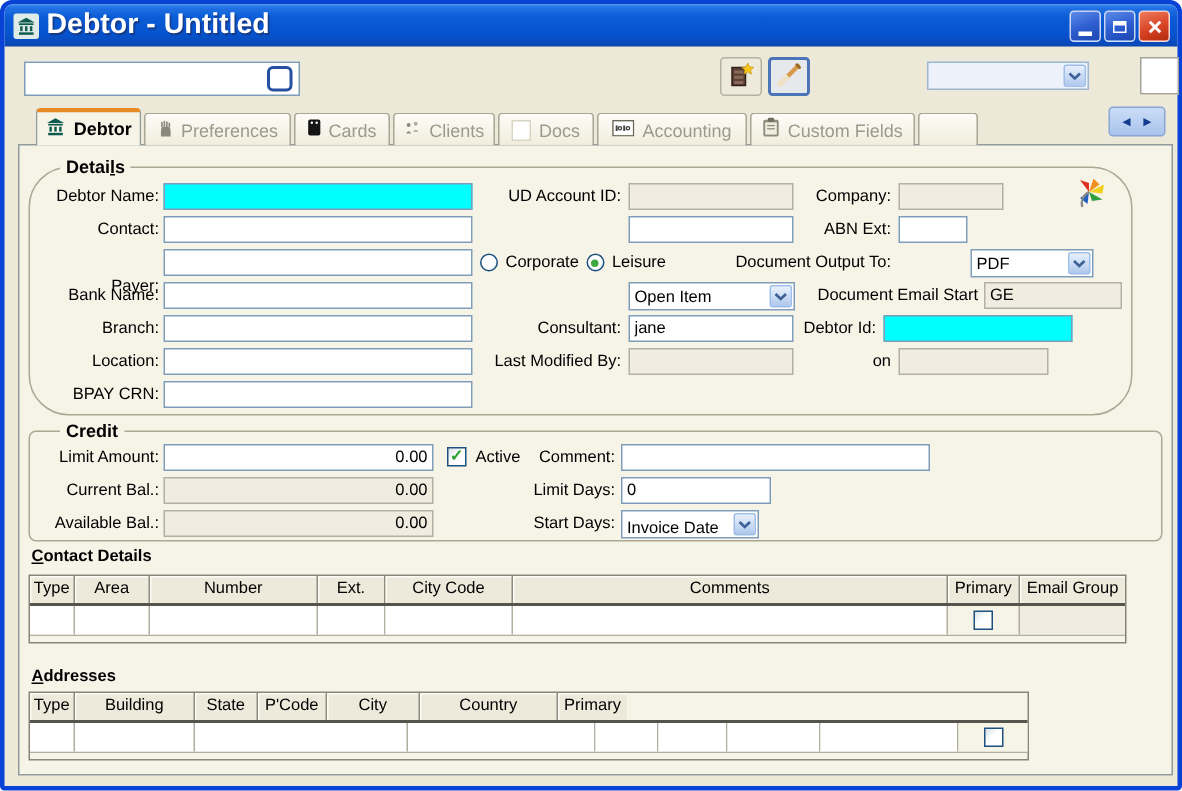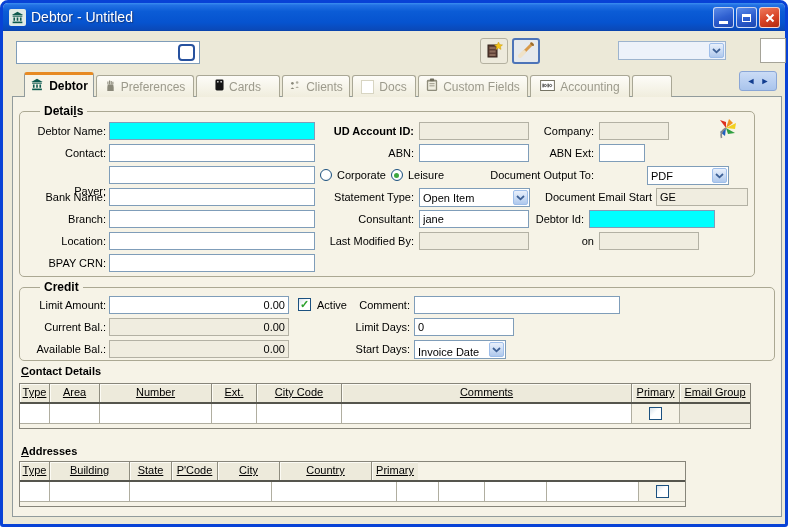--- a/index.html
+++ b/index.html
@@ -3,21 +3,21 @@
 <meta charset="utf-8">
 <style>
   html,body{margin:0;padding:0;width:788px;height:527px;overflow:hidden;
     font-family:"Liberation Sans",sans-serif;font-size:11px;background:#fff;}
   .window{position:absolute;left:0;top:0;width:788px;height:527px;box-sizing:border-box;
     border:3px solid #0842D6;border-radius:8px 8px 3px 3px;background:#ECE9D8;}
   
   .titlebar{position:absolute;left:0;top:0;right:0;height:28px;border-radius:5px 5px 0 0;
     background:linear-gradient(180deg,#3A8EF0 0%,#2271E4 8%,#0B5CD6 30%,#0653CF 70%,#0A49B8 96%,#0941A6 100%);
     display:flex;align-items:center;padding:0 6px;gap:5px;}
-  .title-text{color:#fff;font-weight:normal;font-size:14px;text-shadow:1px 1px 1px #16387E;}
+  .title-text{color:#fff;font-weight:bold;font-size:19px;text-shadow:1px 1px 1px #16387E;}
   .title-icon{width:17px;height:17px;background:#DFEBE6;border-radius:2px;display:flex;
     align-items:center;justify-content:center;}
   .tb-buttons{position:absolute;right:5px;top:4px;display:flex;gap:2px;}
   .tb-btn{width:21px;height:21px;border-radius:3px;border:1px solid rgba(255,255,255,.75);
     box-sizing:border-box;display:flex;align-items:center;justify-content:center;
     background:linear-gradient(160deg,#5B8BE8 0%,#2E5FD0 50%,#1C46B2 100%);}
   .tb-btn.close{background:linear-gradient(160deg,#EE7A5C 0%,#D84325 55%,#B22A0D 100%);}
   .g-min{width:9px;height:3px;background:#fff;margin-top:9px;}
   .g-max{width:9px;height:8px;border:1px solid #fff;border-top:3px solid #fff;box-sizing:border-box;}
   
@@ -71,21 +71,21 @@
   .gtitle{position:absolute;top:-8px;left:20px;background:#F6F3E7;padding:0 4px;font-weight:bold;
     font-size:12px;color:#000;white-space:nowrap;}
   .sechead{position:absolute;font-weight:bold;font-size:11px;color:#000;z-index:2;}
   .radiorow{position:absolute;display:flex;align-items:center;gap:5px;height:18px;}
   .rlbl{font-size:11px;color:#000;}
   
   .grid{position:absolute;background:#F6F3E7;border:1px solid #87857A;box-sizing:content-box;z-index:2;}
   .hrow{display:flex;border-bottom:2px solid #55554D;}
   .hc{box-sizing:border-box;height:18px;line-height:16px;text-align:center;font-size:11px;color:#000;
     background:#EDEADB;border-right:1px solid #8E8C7E;box-shadow:inset 1px 1px 0 #FCFBF4;
-    overflow:hidden;white-space:nowrap;flex:0 0 auto;text-decoration:underline;}
+    overflow:hidden;white-space:nowrap;flex:0 0 auto;}
   .drow{display:flex;margin-bottom:4px;border-bottom:1px solid #B0AEA0;}
   .dc{box-sizing:border-box;height:19px;background:#fff;border-right:1px solid #B0AEA0;flex:0 0 auto;
     font-size:11px;padding:0 2px;overflow:hidden;}
   .dc.pcell{background:#F6F3E7;display:flex;align-items:center;justify-content:center;padding:0;}
   .dc.pcell .cb{position:static;}
   .dc.discell{background:#F0EDE0;}
   u{text-decoration:underline;}
 </style>
 </head>
 <body>
@@ -167,101 +167,99 @@
           </svg></span>
       <span>Debtor</span>
     </div>
     <div class="tab" style="width:98px">
       <span><svg width="11" height="13" viewBox="0 0 12 14">
             <path d="M3.2 6 L3.2 2.5 M5 6 L5 1.5 M6.8 6 L6.8 2 M8.6 6 L8.6 3" stroke="#8A887A" stroke-width="1.2" fill="none"></path>
             <path d="M2.5 13 h7 v-3.5 q0 -3 -1 -3.5 h-5 q-1 .5 -1 3.5 Z" fill="#8A887A"></path>
           </svg></span>
       <span>Preferences</span>
     </div>
-    <div class="tab" style="width:84px">
+    <div class="tab" style="width:64px">
       <span><svg width="9" height="12" viewBox="0 0 10 13">
             <rect x="0.5" y="0.5" width="9" height="12" rx="1.5" fill="#151515"></rect>
             <circle cx="3.2" cy="3" r="0.9" fill="#fff"></circle>
             <circle cx="6.8" cy="3" r="0.9" fill="#fff"></circle>
           </svg></span>
       <span>Cards</span>
     </div>
     <div class="tab" style="width:68px">
       <span><svg width="12" height="11" viewBox="0 0 14 12">
             <circle cx="4" cy="3.5" r="1.5" fill="#8A887A"></circle>
             <circle cx="9.5" cy="2.5" r="1.5" fill="#B0AEA0"></circle>
             <path d="M2 10 Q4 6.5 6 10 Z" fill="#8A887A"></path>
             <path d="M7.5 9 Q9.5 5.5 11.5 9 Z" fill="#B0AEA0"></path>
           </svg></span>
       <span>Clients</span>
     </div>
     <div class="tab" style="width:64px">
       <span style="display:inline-block;width:11px;height:12px;background:#fff;border:1px solid #D8D5C2;"></span>
       <span>Docs</span>
+    </div>
+    <div class="tab" style="width:100px">
+      <span><svg width="15" height="11" viewBox="0 0 16 12">
+            <rect x="0.5" y="0.5" width="15" height="11" fill="#fff" stroke="#6A6858"></rect>
+            <rect x="2.5" y="4" width="1.4" height="4" fill="#444"></rect>
+            <circle cx="5.6" cy="6" r="1.2" fill="none" stroke="#444"></circle>
+            <rect x="8" y="4" width="1.4" height="4" fill="#444"></rect>
+            <circle cx="11.4" cy="6" r="1.2" fill="none" stroke="#444"></circle>
+          </svg></span>
+      <span>Accounting</span>
     </div>
     <div class="tab" style="width:110px">
       <span><svg width="12" height="14" viewBox="0 0 14 16">
             <rect x="1" y="2" width="12" height="13" rx="1.5" fill="#8F8D7C"></rect>
             <rect x="2.5" y="4" width="9" height="9.5" fill="#EFEDE0"></rect>
             <rect x="4.5" y="0.5" width="5" height="3" rx="1" fill="#6F6D5C"></rect>
             <rect x="4" y="6" width="6" height="1" fill="#8F8D7C"></rect>
             <rect x="4" y="8.5" width="6" height="1" fill="#8F8D7C"></rect>
           </svg></span>
       <span>Custom Fields</span>
     </div>
-    <div class="tab" style="width:100px">
-      <span><svg width="15" height="11" viewBox="0 0 16 12">
-            <rect x="0.5" y="0.5" width="15" height="11" fill="#fff" stroke="#6A6858"></rect>
-            <rect x="2.5" y="4" width="1.4" height="4" fill="#444"></rect>
-            <circle cx="5.6" cy="6" r="1.2" fill="none" stroke="#444"></circle>
-            <rect x="8" y="4" width="1.4" height="4" fill="#444"></rect>
-            <circle cx="11.4" cy="6" r="1.2" fill="none" stroke="#444"></circle>
-          </svg></span>
-      <span>Accounting</span>
-    </div>
     <div class="tab" style="width:40px"></div>
   </div>
   <div class="tabscroll">
     <span>◄</span>
     <span>►</span>
   </div>
 
-  <div class="group" style="left:16px;top:108px;width:736px;height:166px;">
+  <div class="group" style="left:16px;top:108px;width:736px;height:166px;border-radius:27px;">
     <span class="gtitle">Detai<u>l</u>s</span>
 
     <span class="lbl" style="left:2px;top:10px;width:84px;">Debtor Name:</span>
     <input class="txt cyanf" style="left: 89px; top: 10px; width: 206px;" value="">
     <span class="lbl" style="left:2px;top:32px;width:84px;">Contact:</span>
     <input class="txt" style="left: 89px; top: 32px; width: 206px;" value="">
     <span class="lbl" style="left:2px;top:70px;width:84px;">Payer:</span>
     <input class="txt" style="left: 89px; top: 54px; width: 206px;" value="">
     <span class="lbl" style="left:2px;top:76px;width:84px;">Bank Name:</span>
     <input class="txt" style="left: 89px; top: 76px; width: 206px;" value="">
     <span class="lbl" style="left:2px;top:98px;width:84px;">Branch:</span>
     <input class="txt" style="left: 89px; top: 98px; width: 206px;" value="">
     <span class="lbl" style="left:2px;top:120px;width:84px;">Location:</span>
     <input class="txt" style="left: 89px; top: 120px; width: 206px;" value="">
     <span class="lbl" style="left:2px;top:142px;width:84px;">BPAY CRN:</span>
     <input class="txt" style="left: 89px; top: 142px; width: 206px;" value="">
 
-    <span class="lbl" style="left:282px;top:10px;width:112px;font-weight:bold;">UD Account ID:</span>
+    <span class="lbl" style="left:282px;top:10px;width:112px;">UD Account ID:</span>
     <input class="txt dis" style="left: 399px; top: 10px; width: 110px;" value="">
-    <span class="lbl" style="left:282px;top:32px;width:112px;">ABN:</span>
     <input class="txt" style="left: 399px; top: 32px; width: 110px;" value="">
 
     <span class="radiorow" style="left:300px;top:54px;">
       <span class="radio"></span>
       <span class="rlbl">Corporate</span>
       <span class="radio">
           <span class="rdot"></span>
         </span>
       <span class="rlbl">Leisure</span>
     </span>
 
-    <span class="lbl" style="left:282px;top:76px;width:112px;">Statement Type:</span>
     <span class="combo" style="left:399px;top:76px;width:111px;">
       <span class="cval">Open Item</span>
       <span class="cbtn">
           <svg width="9" height="6" viewBox="0 0 9 6">
             <path d="M1 1 L4.5 4.3 L8 1" stroke="#3E6196" stroke-width="1.8" fill="none"></path>
           </svg>
         </span>
     </span>
     <span class="lbl" style="left:282px;top:98px;width:112px;">Consultant:</span>
     <input class="txt" style="left: 399px; top: 98px; width: 110px;" value="jane">

